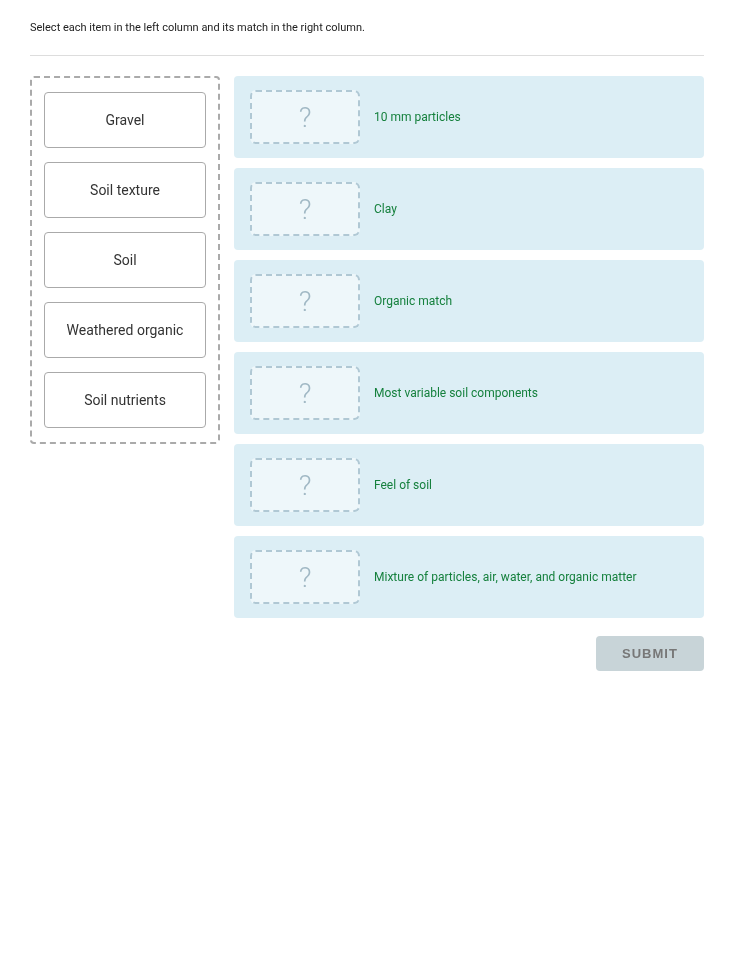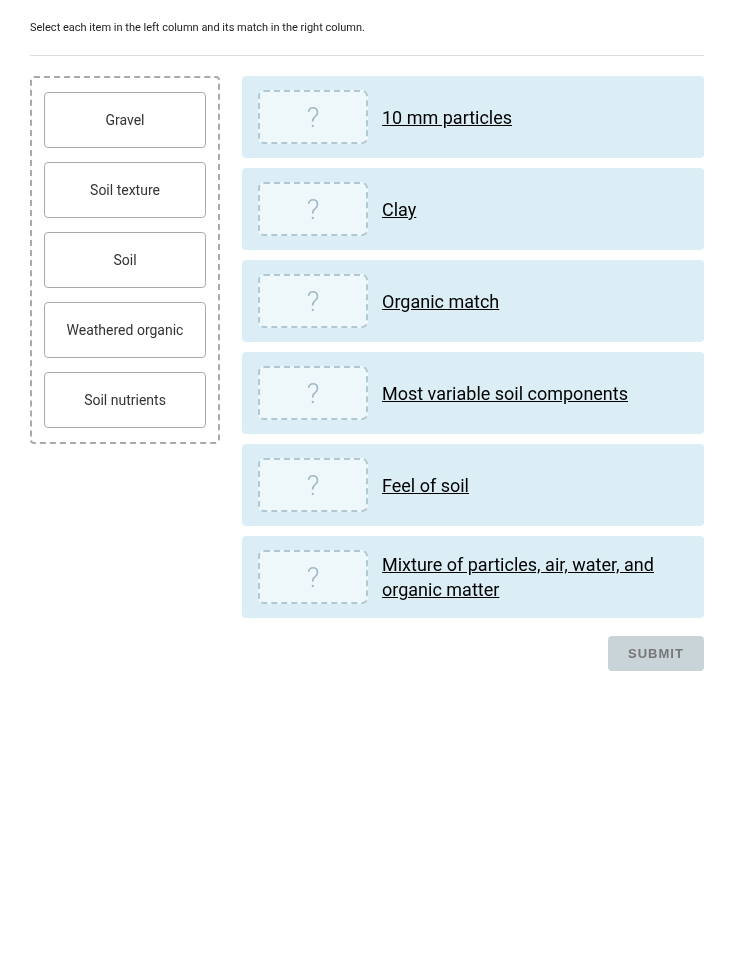--- a/index.html
+++ b/index.html
@@ -27,21 +27,21 @@
 
     .divider {
       border: none;
       border-top: 1px solid #ddd;
       margin-bottom: 20px;
     }
 
     .matching-container {
       display: flex;
       flex-direction: row;
-      gap: 22px;
+      gap: 14px;
       align-items: flex-start;
     }
 
     
     .left-column {
       border: 2px dashed #aaa;
       border-radius: 4px;
       padding: 14px 12px;
       display: flex;
       flex-direction: column;
@@ -98,44 +98,43 @@
       flex-shrink: 0;
     }
 
     .drop-box .question-mark {
       font-size: 28px;
       color: #a0b8c4;
       font-weight: 300;
     }
 
     .right-label {
-      font-size: 18px;
-      color: #000000;
+      font-size: 12px;
+      color: #15803d;
       line-height: 1.4;
       flex: 1;
-      text-decoration: underline;
     }
 
     
     .submit-area {
       display: flex;
       justify-content: flex-end;
       margin-top: 18px;
       padding-right: 0;
     }
 
     .submit-btn {
       background: #c8d4d8;
       border: none;
       border-radius: 4px;
       color: #777;
       font-size: 13px;
       font-weight: 600;
       letter-spacing: 0.08em;
-      padding: 10px 20px;
+      padding: 10px 26px;
       cursor: pointer;
       text-transform: uppercase;
     }
   </style>
 </head>
 <body>
 
 <p class="instruction">Select each item in the left column and its match in the right column.</p>
 
 <hr class="divider">

